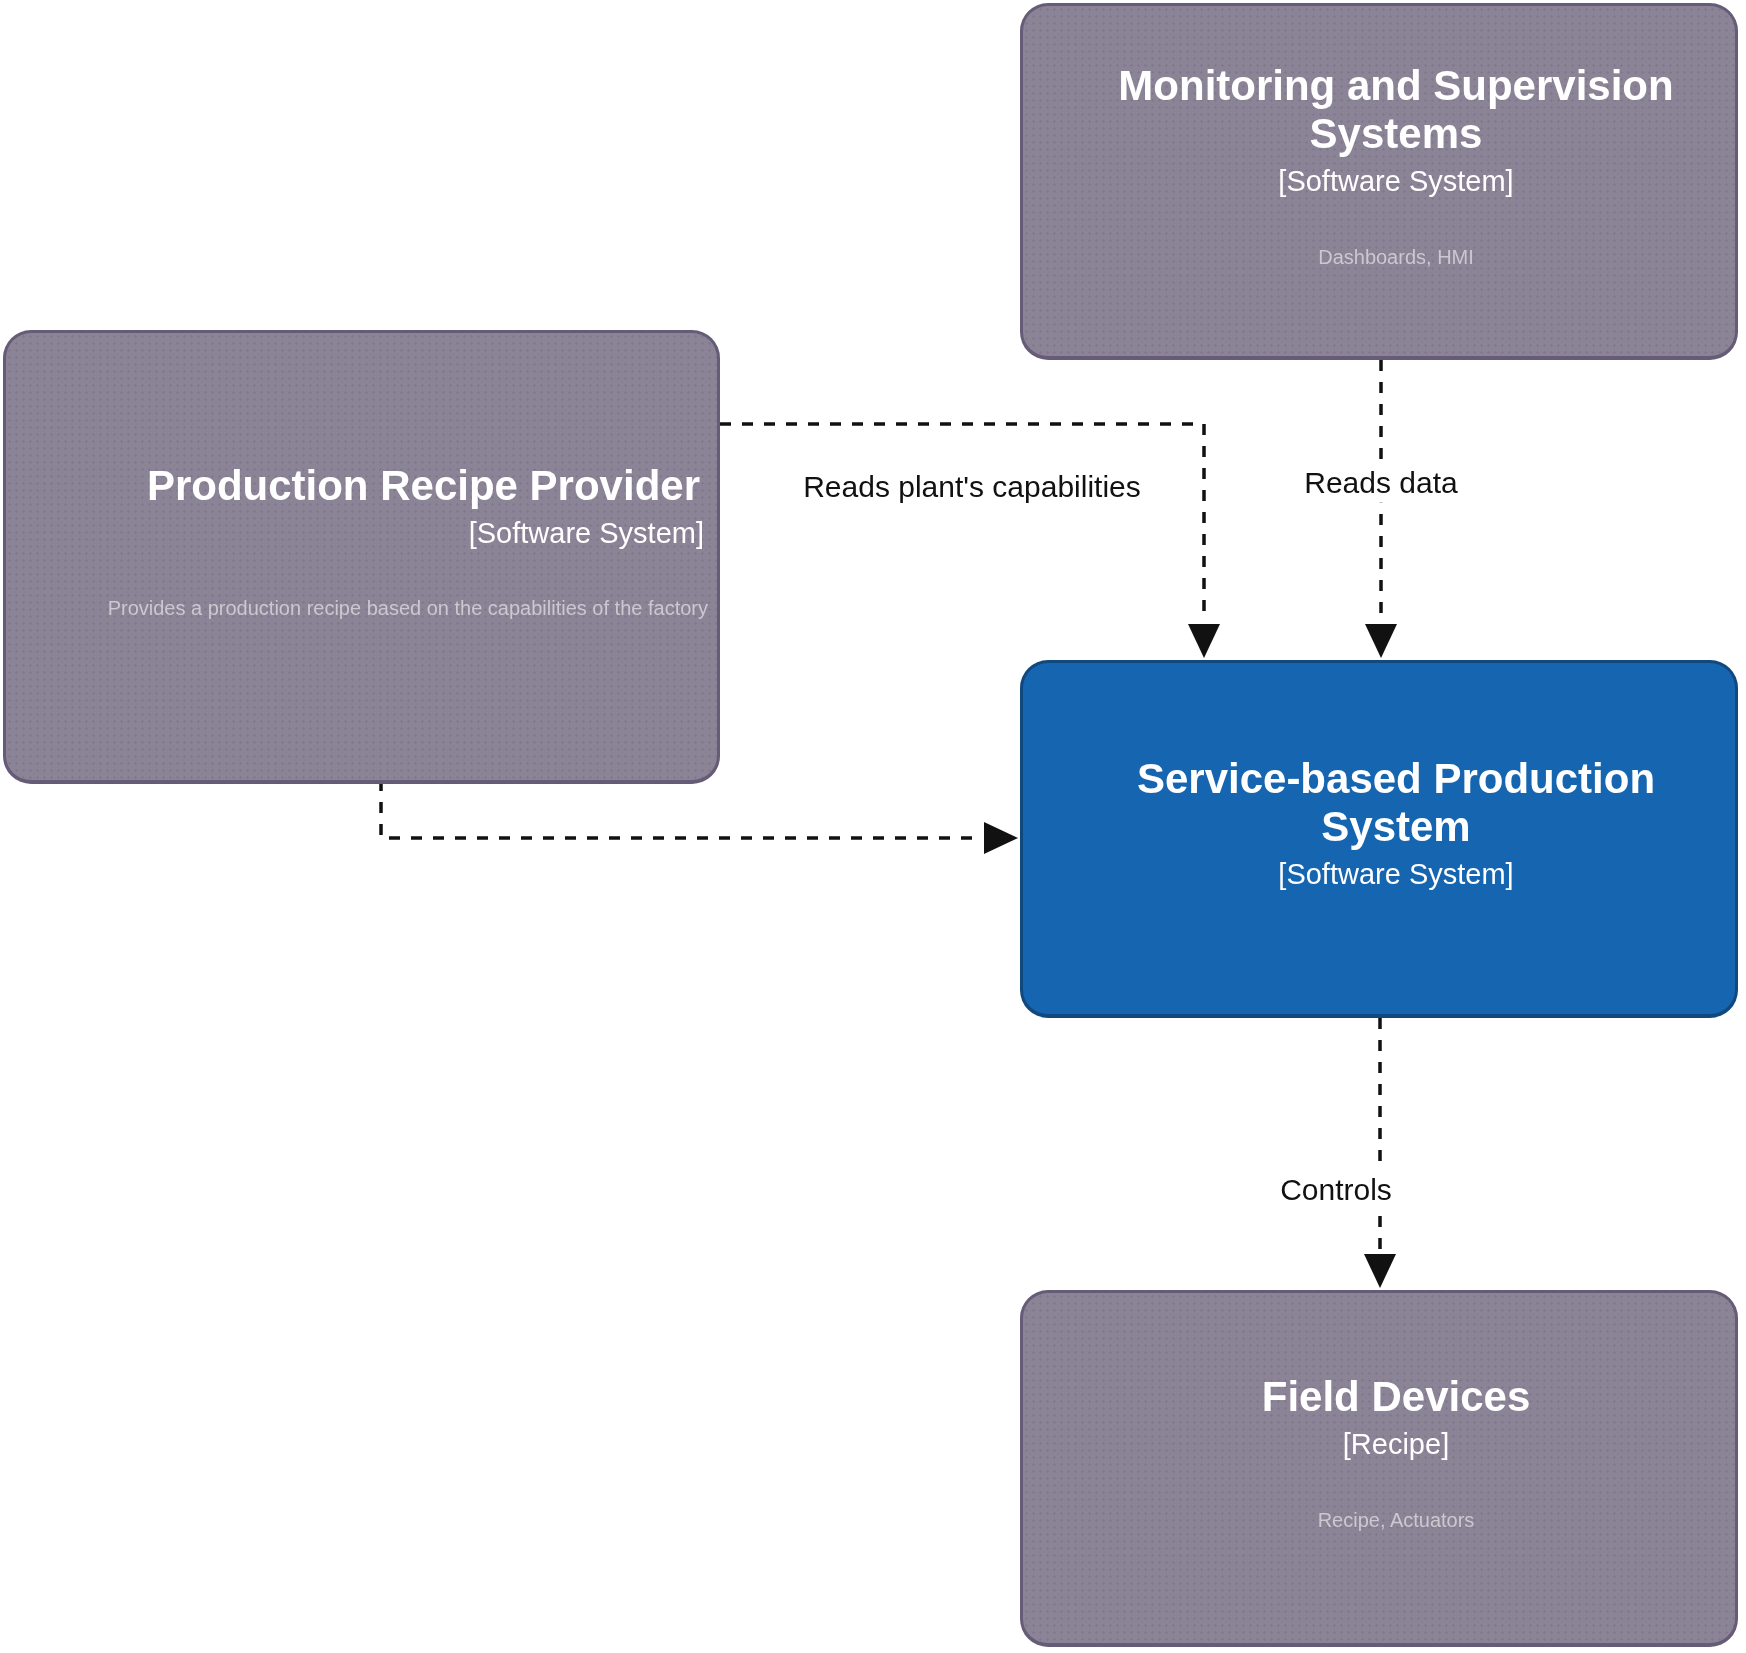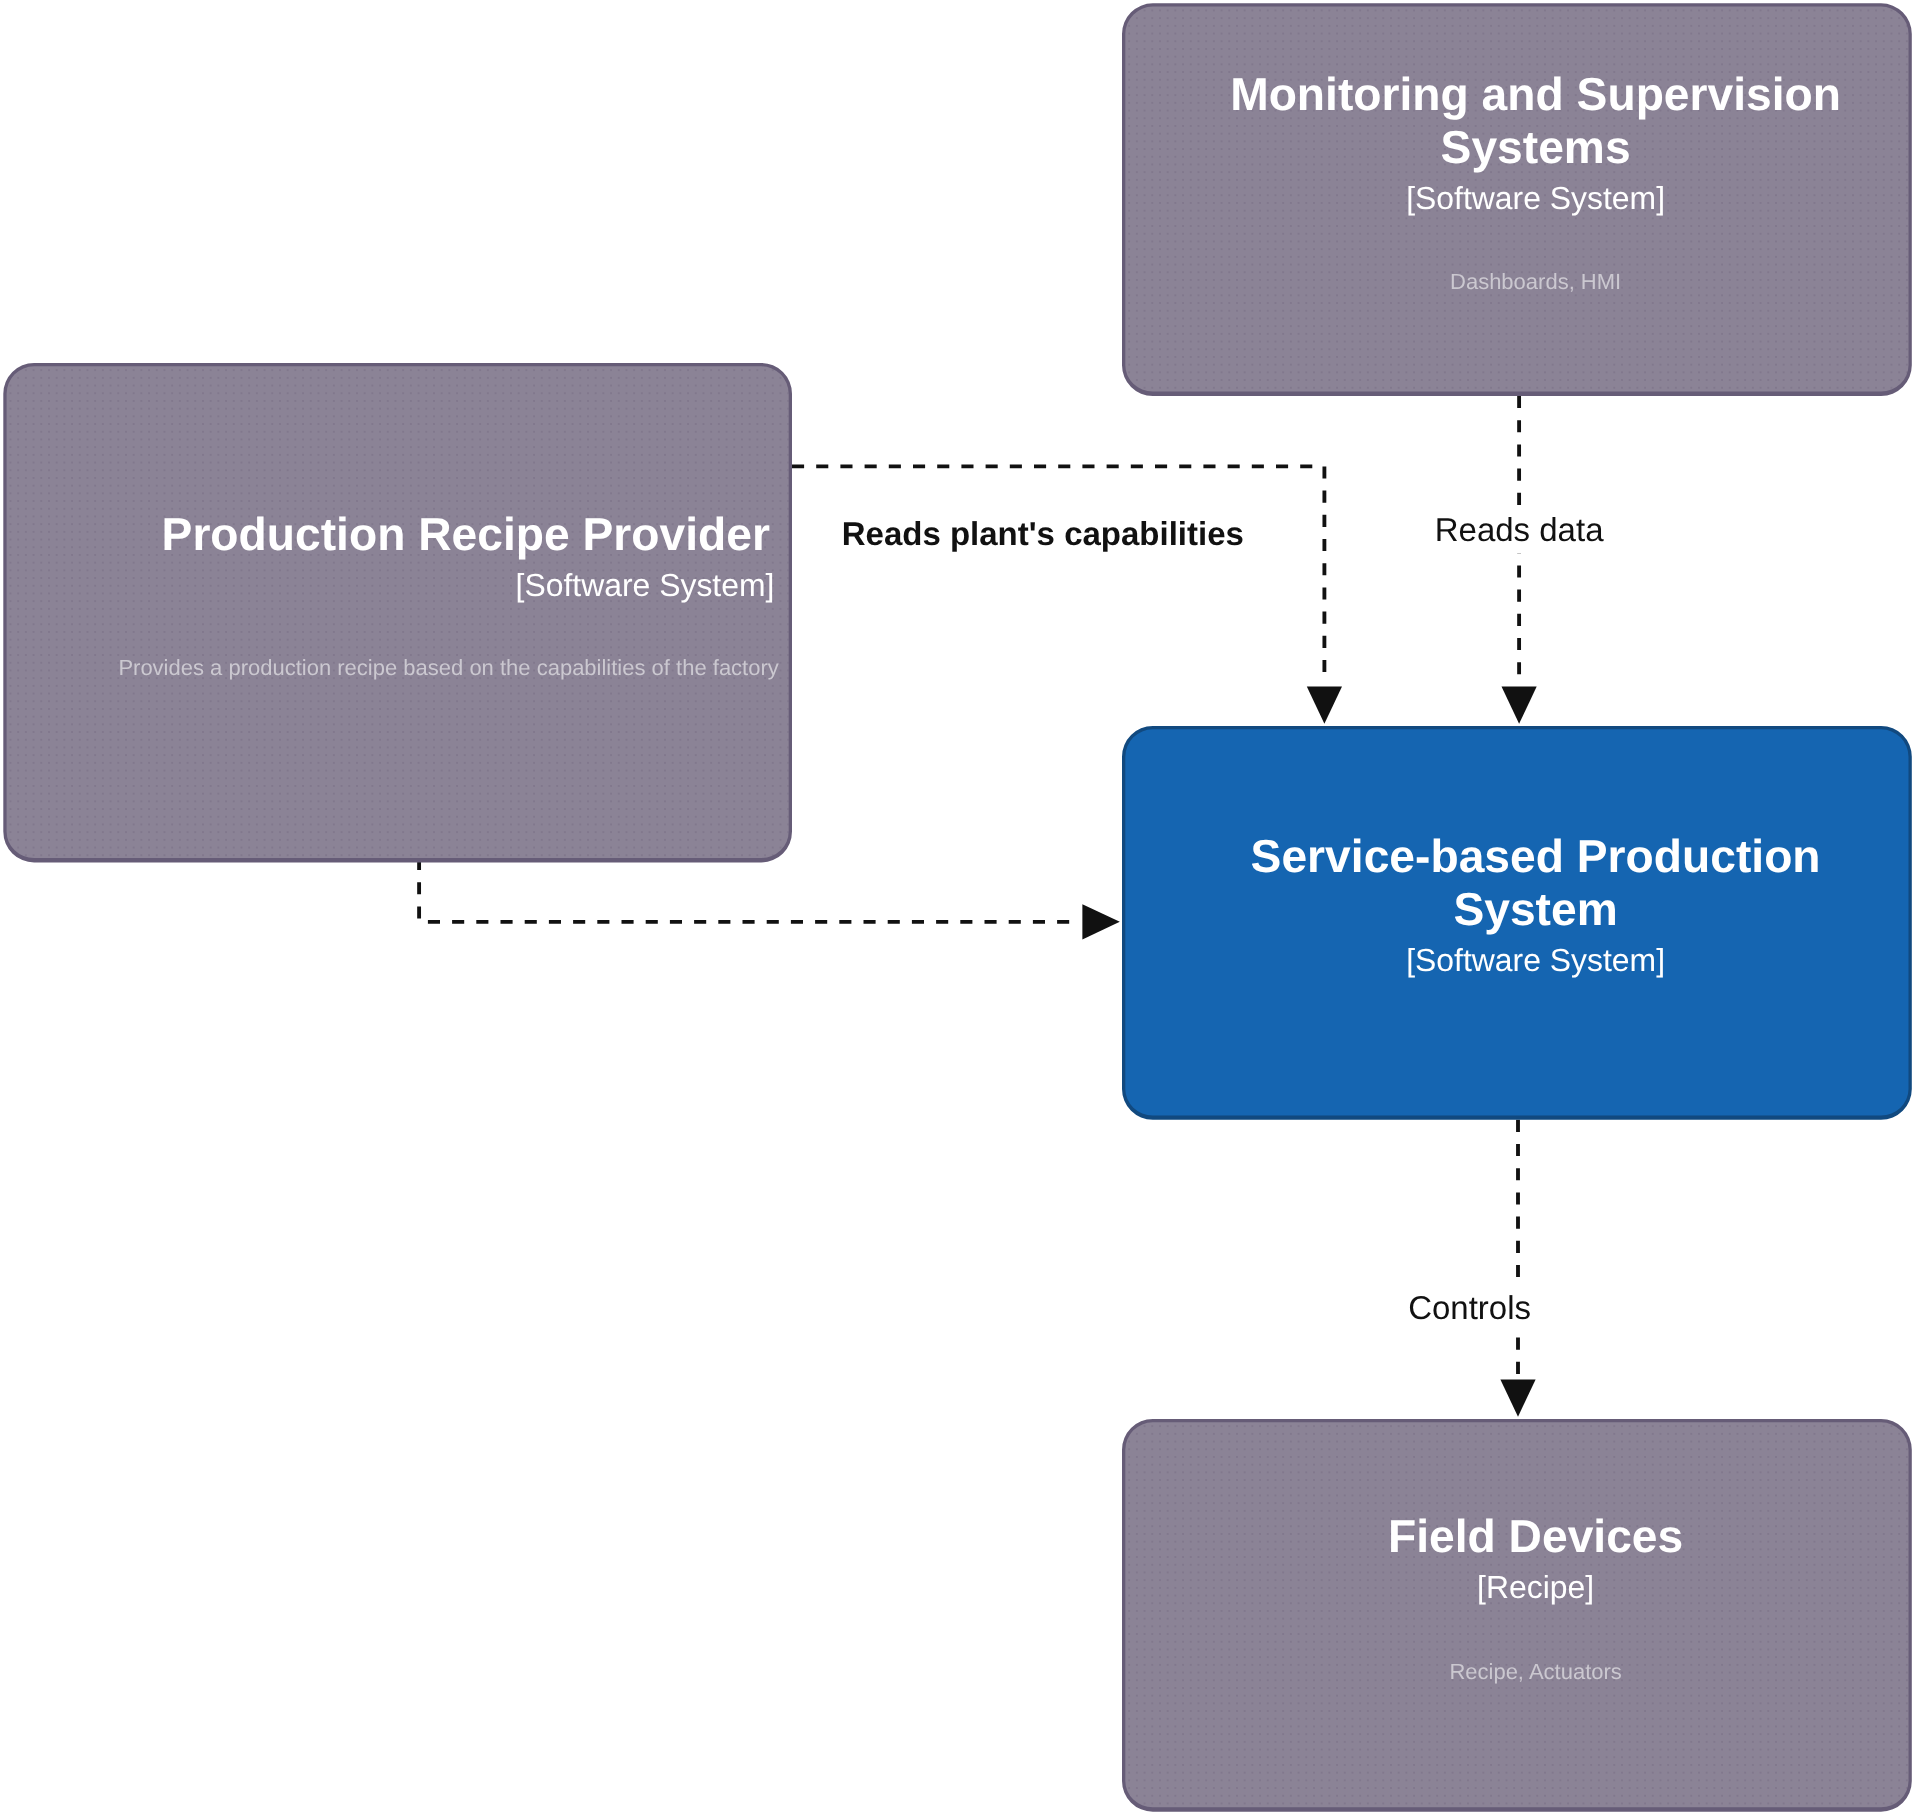--- a/index.html
+++ b/index.html
@@ -136,17 +136,17 @@
   </div>
 
   <div class="sys-box external" style="left:1020px; top:1290px; width:718px; height:357px;">
     <div class="content">
       <div class="sys-title">Field Devices</div>
       <div class="sys-subtitle">[Recipe]</div>
       <div class="sys-desc">Recipe, Actuators</div>
     </div>
   </div>
 
-  <div class="edge-label" style="left:948px; top:487px;font-weight:bold;">Reads plant's capabilities</div>
+  <div class="edge-label" style="left:972px; top:487px;">Reads plant's capabilities</div>
   <div class="edge-label" style="left:1381px; top:483px;">Reads data</div>
   <div class="edge-label" style="left:1336px; top:1190px;">Controls</div>
 
 </div>
 
 </body></html>

